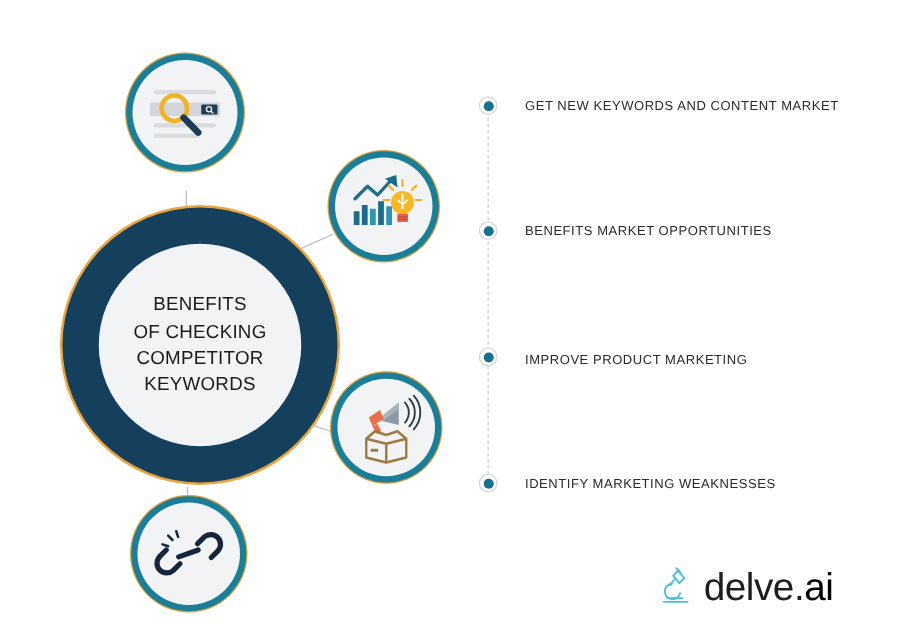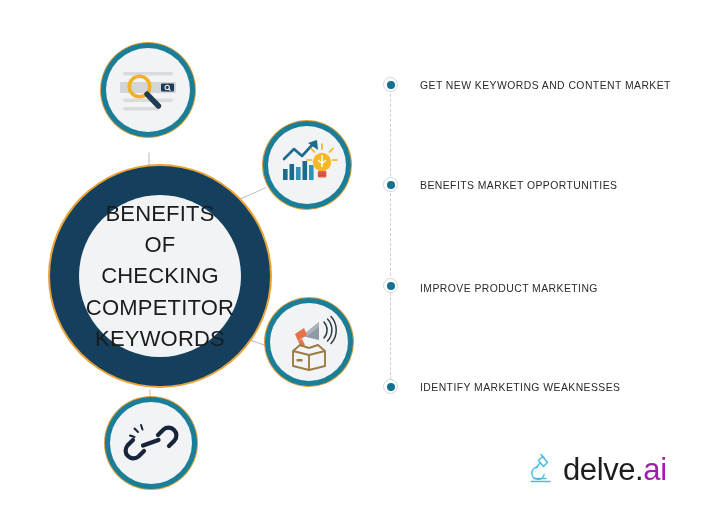--- a/index.html
+++ b/index.html
@@ -32,21 +32,21 @@
     position:absolute;
     left:29px; top:29px;
     width:162px;height:162px;
     border-radius:50%;
     background:#f2f3f5;
     display:flex;align-items:center;justify-content:center;
   }
   .hub-text{
     text-align:center;
     color:#1b1b1b;
-    font-size:22px;
+    font-size:15px;
     line-height:1.42;
     letter-spacing:.2px;
     font-weight:400;
     white-space:pre-line;
     padding:0 6px;
   }
 
   
   .sat{
     position:absolute;
@@ -96,21 +96,21 @@
   }
 
   #item0{top:77px;}  #item0 .dot-wrap{top:0;}   #item0 .item-label{top:3px;}
   #item1{top:177px;} #item1 .dot-wrap{top:0;}   #item1 .item-label{top:3px;}
   #item2{top:278px;} #item2 .dot-wrap{top:0;}   #item2 .item-label{top:5px;}
   #item3{top:379px;} #item3 .dot-wrap{top:0;}   #item3 .item-label{top:3px;}
 
   
   .logo{position:absolute;left:528px;top:452px;display:flex;align-items:center;gap:9px;}
   .logo-word{font-size:31px;letter-spacing:-.4px;line-height:1;color:#1d1d1f;font-weight:400;}
-  .logo-word .ai{color:#a21caf;}
+  .logo-word .ai{color:#000000;}
 </style>
 </head>
 <body>
 
 <div id="stage">
 
   <div class="connector" style="left:149px;top:152px;width:14px;transform:rotate(90deg);"></div>
   <div class="connector" style="left:228px;top:204px;width:42px;transform:rotate(-24deg);"></div>
   <div class="connector" style="left:231px;top:333px;width:42px;transform:rotate(19deg);"></div>
   <div class="connector" style="left:150px;top:389px;width:13px;transform:rotate(90deg);"></div>

